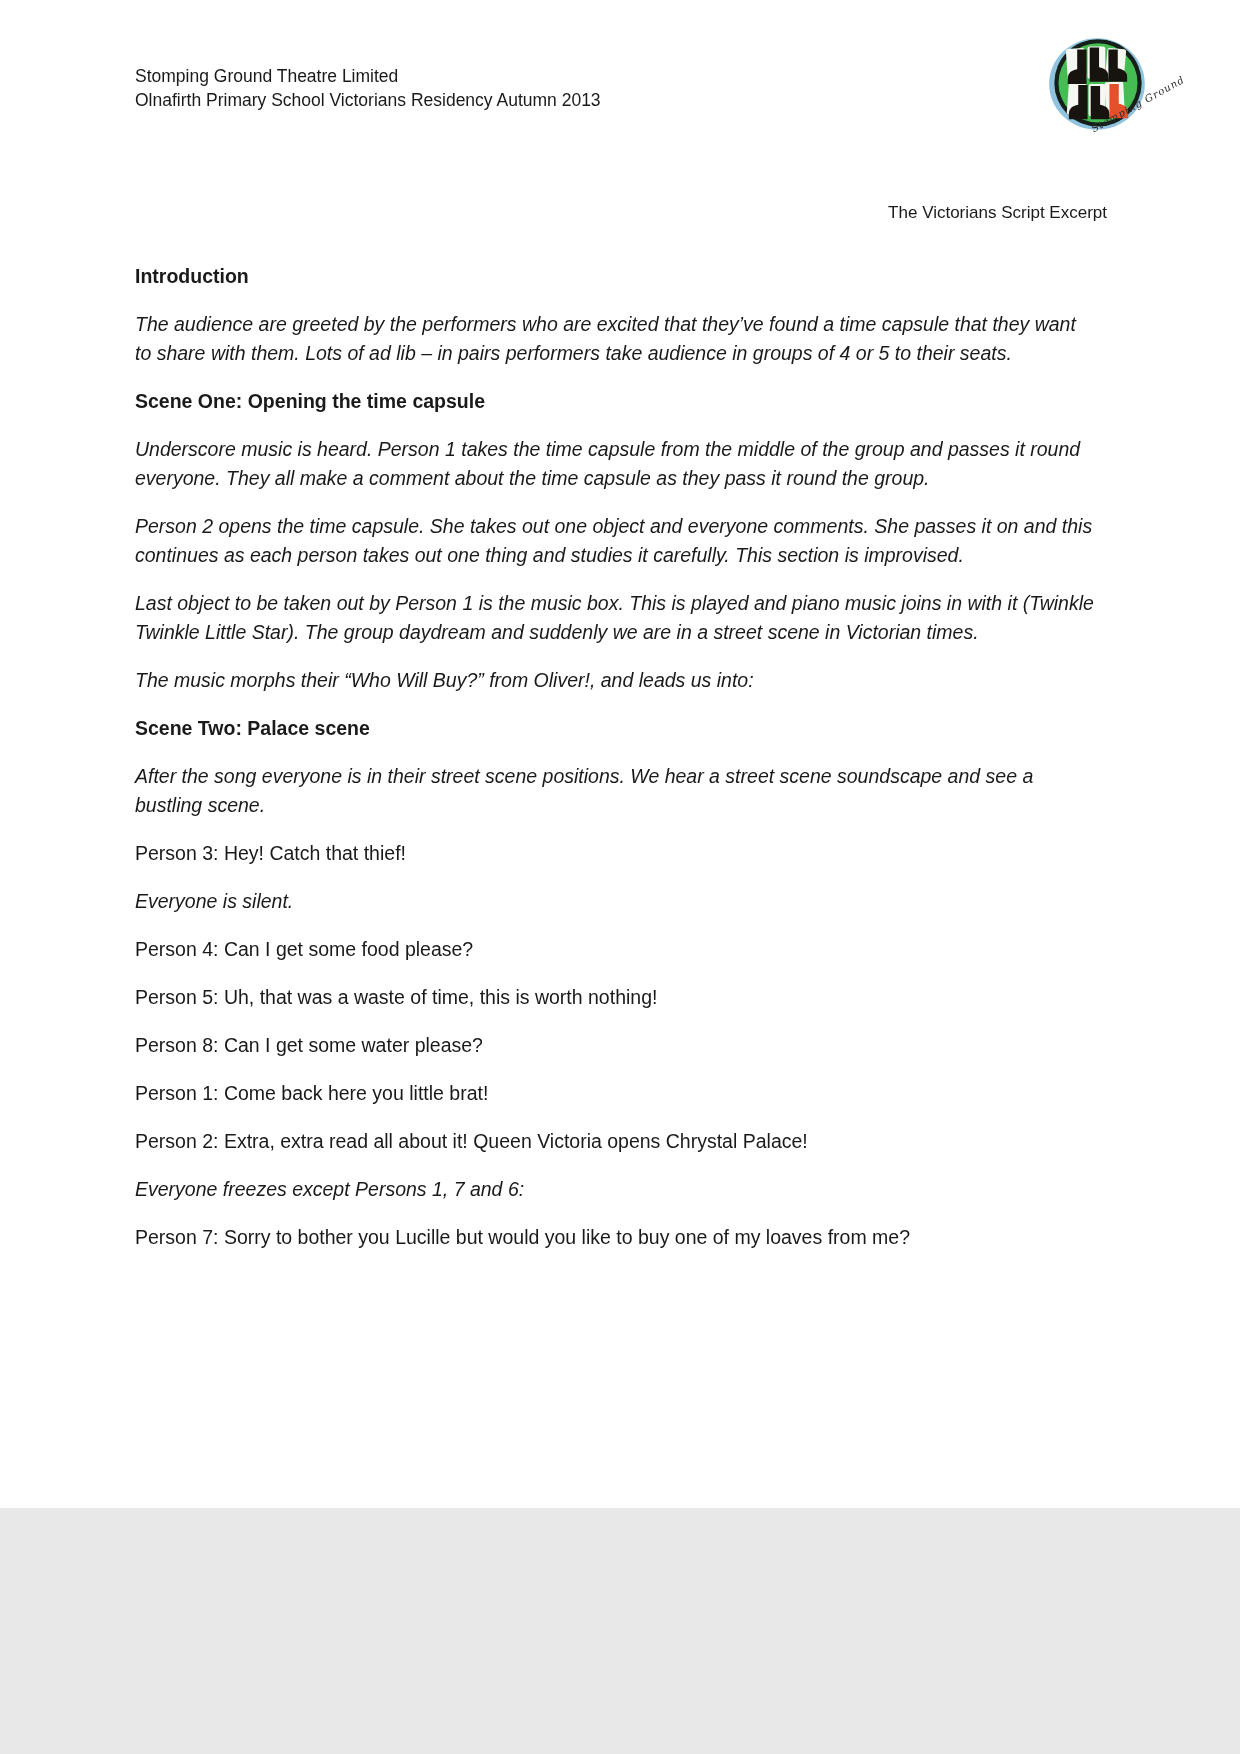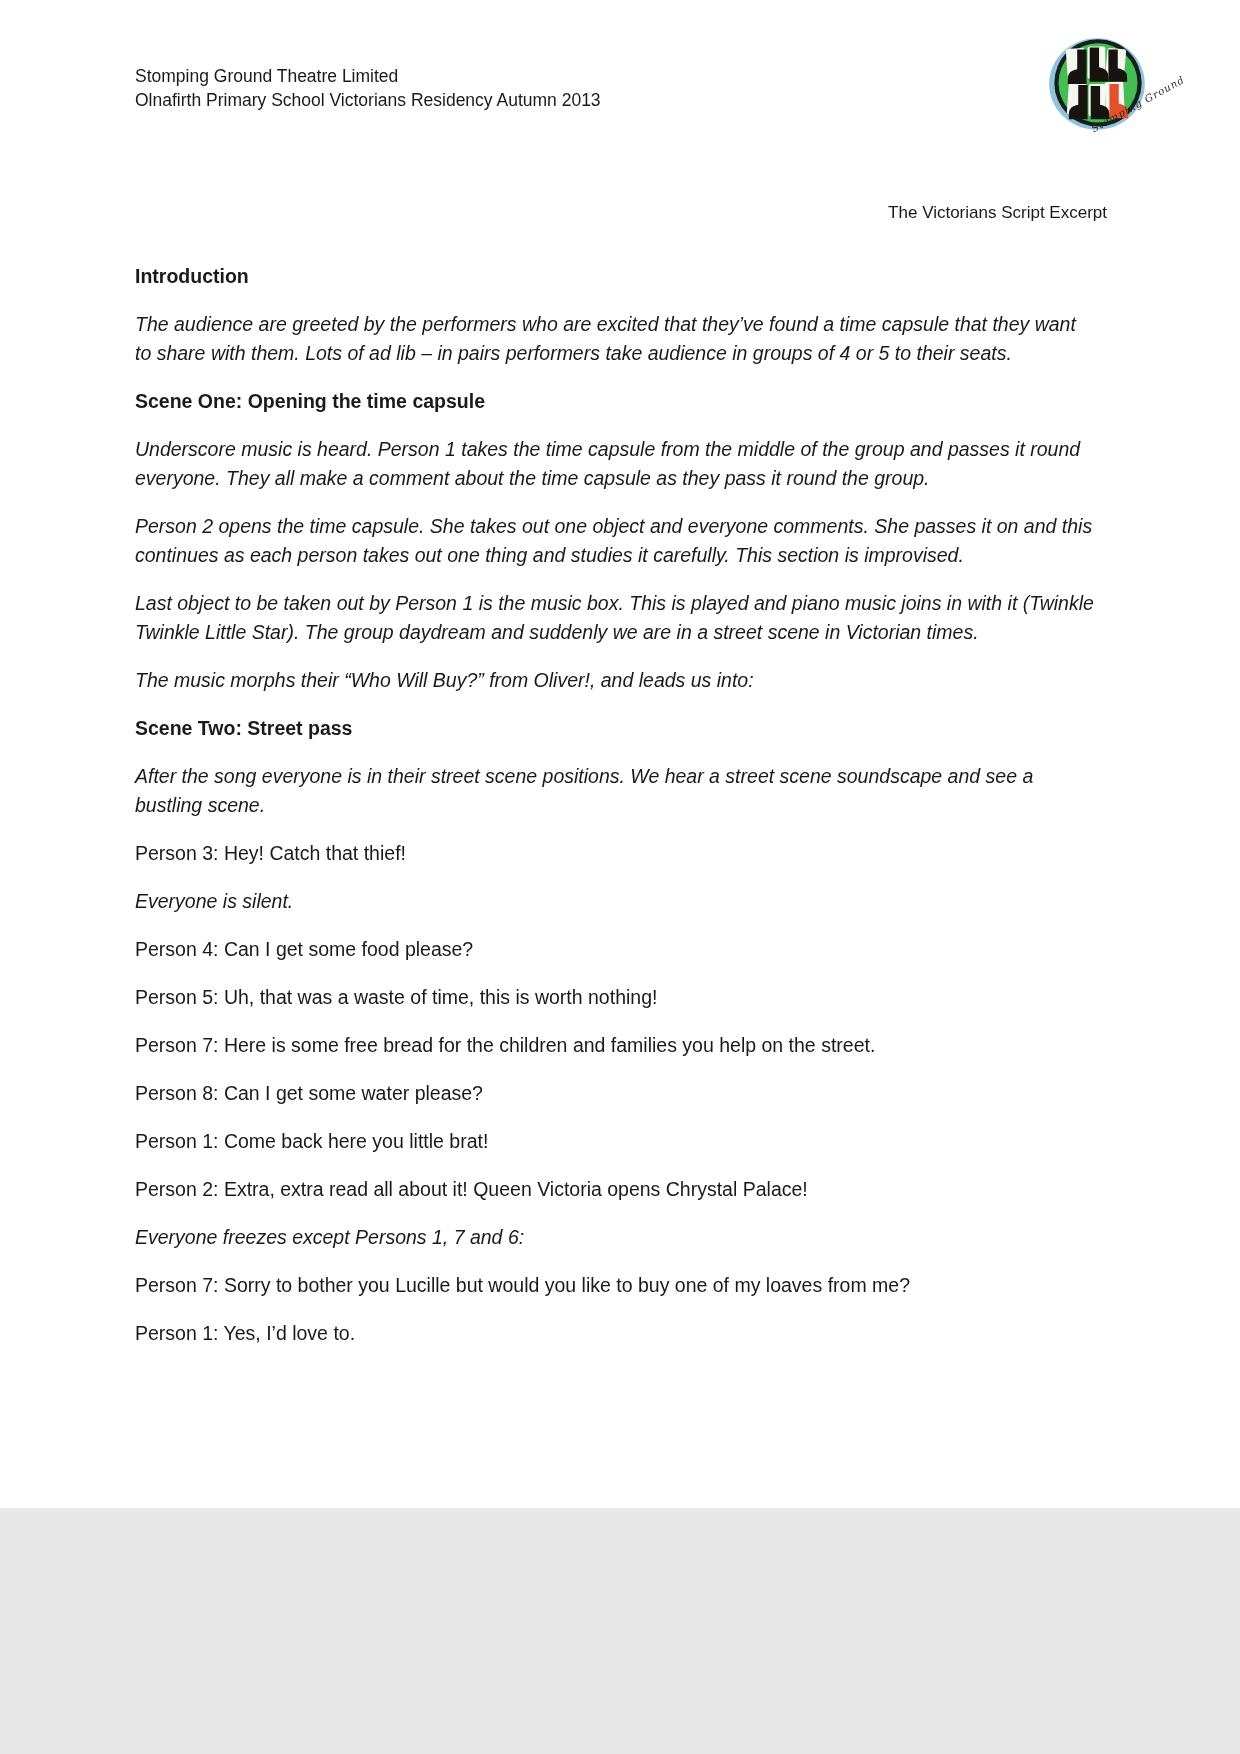--- a/index.html
+++ b/index.html
@@ -101,28 +101,26 @@
   <div class="content">
     <h1 class="title">The Victorians Script Excerpt</h1>
 
     <p class="heading">Introduction</p>
     <p class="stage">The audience are greeted by the performers who are excited that they’ve found a time capsule that they want to share with them. Lots of ad lib – in pairs performers take audience in groups of 4 or 5 to their seats.</p>
     <p class="heading">Scene One: Opening the time capsule</p>
     <p class="stage">Underscore music is heard. Person 1 takes the time capsule from the middle of the group and passes it round everyone. They all make a comment about the time capsule as they pass it round the group.</p>
     <p class="stage">Person 2 opens the time capsule. She takes out one object and everyone comments. She passes it on and this continues as each person takes out one thing and studies it carefully. This section is improvised.</p>
     <p class="stage">Last object to be taken out by Person 1 is the music box. This is played and piano music joins in with it (Twinkle Twinkle Little Star). The group daydream and suddenly we are in a street scene in Victorian times.</p>
     <p class="stage">The music morphs their “Who Will Buy?” from Oliver!, and leads us into:</p>
-    <p class="heading">Scene Two: Street pass</p>
+    <p class="heading">Scene Two: Palace scene</p>
     <p class="stage">After the song everyone is in their street scene positions. We hear a street scene soundscape and see a bustling scene.</p>
     <p class="dialogue">Person 3: Hey! Catch that thief!</p>
     <p class="stage">Everyone is silent.</p>
     <p class="dialogue">Person 4: Can I get some food please?</p>
     <p class="dialogue">Person 5: Uh, that was a waste of time, this is worth nothing!</p>
-    <p class="dialogue">Person 7: Here is some free bread for the children and families you help on the street.</p>
     <p class="dialogue">Person 8: Can I get some water please?</p>
     <p class="dialogue">Person 1: Come back here you little brat!</p>
     <p class="dialogue">Person 2: Extra, extra read all about it! Queen Victoria opens Chrystal Palace!</p>
     <p class="stage">Everyone freezes except Persons 1, 7 and 6:</p>
     <p class="dialogue">Person 7: Sorry to bother you Lucille but would you like to buy one of my loaves from me?</p>
-    <p class="dialogue">Person 1: Yes, I’d love to.</p>
   </div>
 
 </div>
 
 </body></html>

